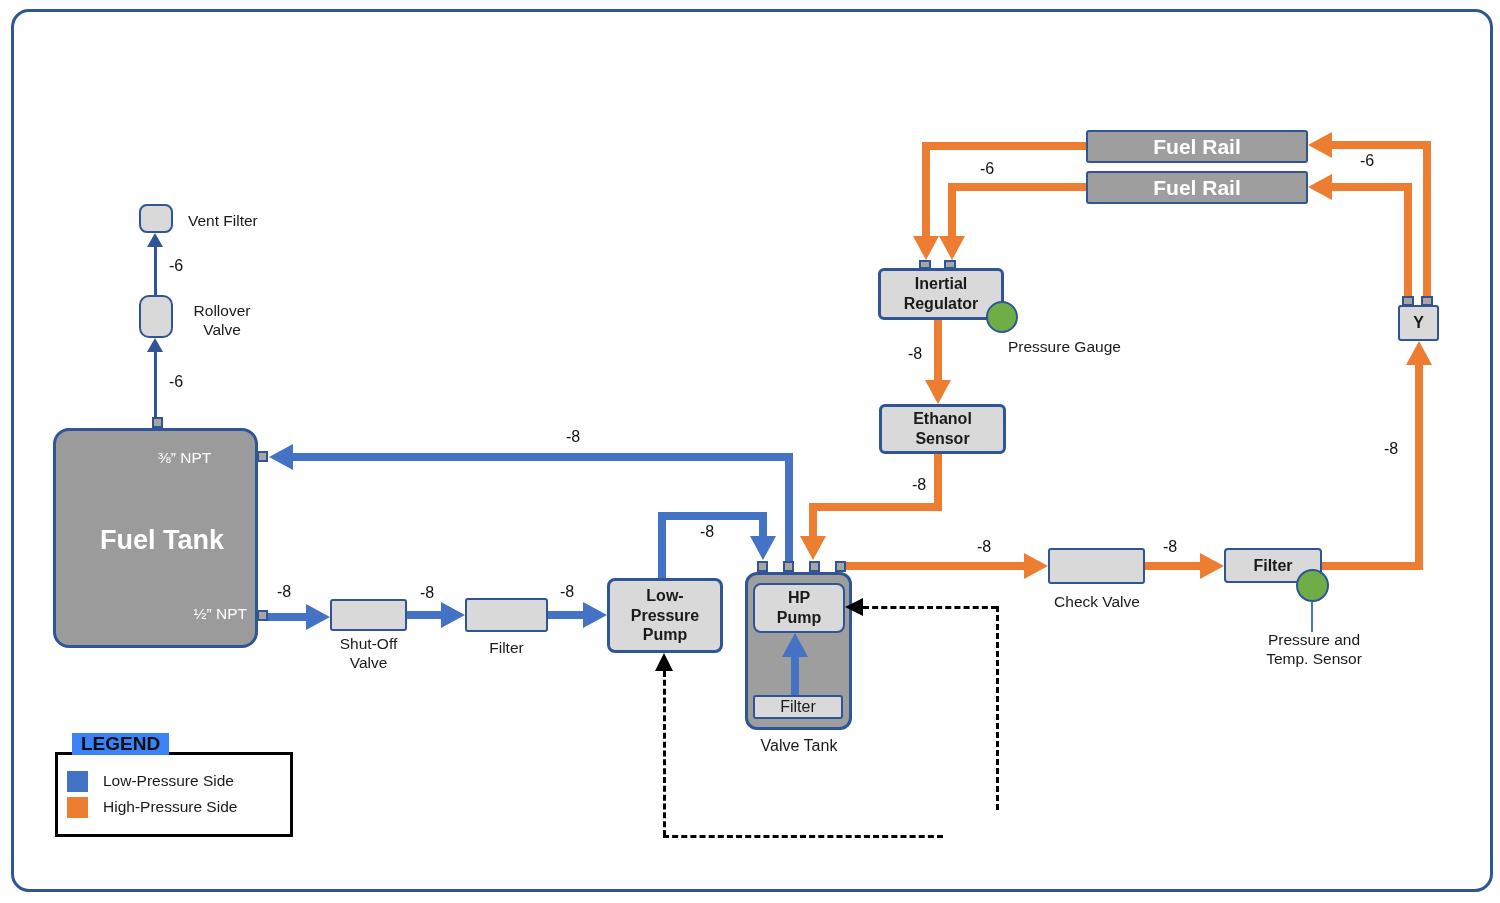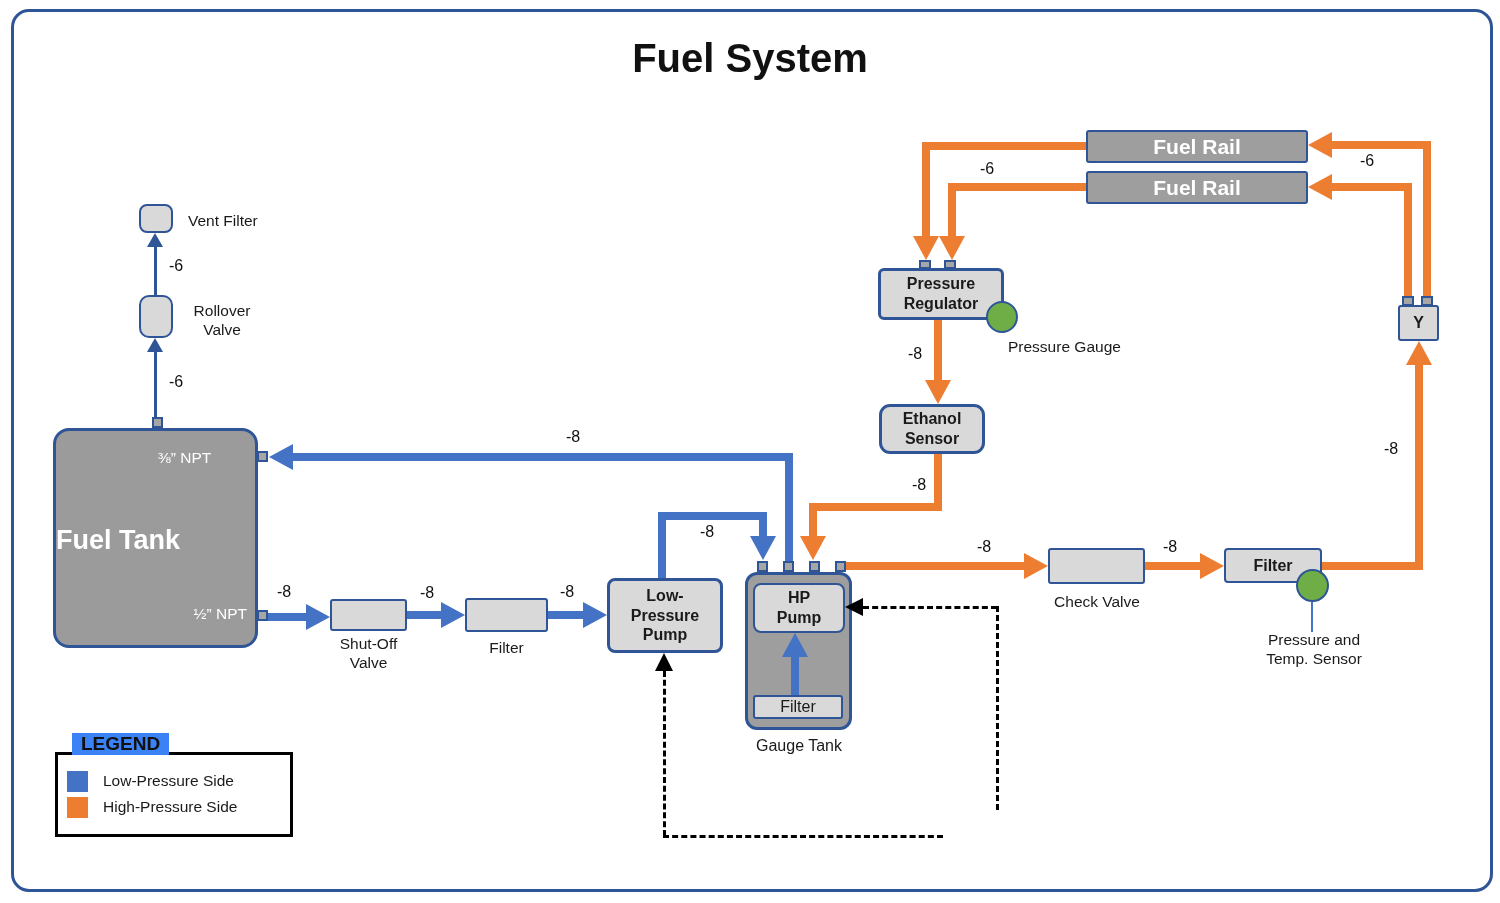--- a/index.html
+++ b/index.html
@@ -49,40 +49,39 @@
   .sw-blue{background:#4472C4;}
   .sw-org{background:#ED7D31;}
 </style>
 </head>
 <body>
 
 <div id="canvas">
 
   <div class="abs frame" style="left:11px;top:9px;width:1476px;height:877px;"></div>
 
-  <div class="abs title">Fuel System</div>
 
   <div class="abs box2" style="left:139px;top:204px;width:34px;height:29px;"></div>
   <div class="abs lbl" style="left:188px;top:212px;">Vent Filter</div>
 
   <div class="ar ar-u-navy" style="left:147px;top:233px;"></div>
   <div class="abs navyline" style="left:154px;top:247px;width:3px;height:48px;"></div>
   <div class="abs linelbl" style="left:169px;top:257px;">-6</div>
 
   <div class="abs box2" style="left:139px;top:295px;width:34px;height:43px;border-radius:10px;"></div>
   <div class="abs lbl" style="left:183px;top:302px;width:78px;text-align:center;">Rollover Valve</div>
 
   <div class="ar ar-u-navy" style="left:147px;top:338px;"></div>
   <div class="abs navyline" style="left:154px;top:352px;width:3px;height:65px;"></div>
   <div class="abs linelbl" style="left:169px;top:373px;">-6</div>
   <div class="abs port" style="left:152px;top:417px;width:11px;height:11px;"></div>
 
   <div class="abs graybox" style="left:53px;top:428px;width:205px;height:220px;border-radius:16px;background:#9B9B9B;">
     <div class="abs lbl whitelbl" style="left:77px;top:18px;width:103px;text-align:center;">⅜” NPT</div>
-    <div class="abs whitelbl" style="left:0px;top:94px;width:168px;text-align:left;font-size:27px;font-weight:bold;">Fuel Tank</div>
+    <div class="abs whitelbl" style="left:0px;top:94px;width:168px;text-align:right;font-size:27px;font-weight:bold;">Fuel Tank</div>
     <div class="abs lbl whitelbl" style="left:88px;top:174px;width:103px;text-align:right;">½” NPT</div>
   </div>
   <div class="abs port" style="left:257px;top:451px;width:11px;height:11px;"></div>
   <div class="abs port" style="left:257px;top:610px;width:11px;height:11px;"></div>
 
   <div class="ar ar-l-blue" style="left:269px;top:444px;"></div>
   <div class="abs hline-b" style="left:293px;top:453px;width:500px;height:8px;"></div>
   <div class="abs vline-b" style="left:785px;top:453px;width:8px;height:108px;"></div>
   <div class="abs linelbl" style="left:566px;top:428px;">-8</div>
 
@@ -126,21 +125,21 @@
         <div class="boldlbl" style="width:52px;">HP Pump</div>
       </div>
   </div>
   <div class="ar ar-u-blue" style="left:782px;top:633px;"></div>
   <div class="abs vline-b" style="left:791px;top:655px;width:8px;height:40px;"></div>
   <div class="abs box2" style="left:753px;top:695px;width:90px;height:24px;border-radius:3px;">
     <div class="centerwrap">
         <div class="lbl" style="font-size:16px;">Filter</div>
       </div>
   </div>
-  <div class="abs lbl" style="left:739px;top:736px;width:120px;text-align:center;font-size:16px;">Gauge Tank</div>
+  <div class="abs lbl" style="left:739px;top:736px;width:120px;text-align:center;font-size:16px;">Valve Tank</div>
 
   <div class="abs hline-o" style="left:846px;top:562px;width:178px;height:8px;"></div>
   <div class="ar ar-r-org" style="left:1024px;top:553px;"></div>
   <div class="abs linelbl" style="left:977px;top:538px;">-8</div>
 
   <div class="abs box2" style="left:1048px;top:548px;width:97px;height:36px;border-radius:3px;"></div>
   <div class="abs lbl" style="left:1037px;top:593px;width:120px;text-align:center;">Check Valve</div>
 
   <div class="abs hline-o" style="left:1145px;top:562px;width:55px;height:8px;"></div>
   <div class="ar ar-r-org" style="left:1200px;top:553px;"></div>
@@ -192,31 +191,31 @@
   <div class="ar ar-d-org" style="left:913px;top:236px;"></div>
   <div class="abs hline-o" style="left:948px;top:183px;width:138px;height:8px;"></div>
   <div class="abs vline-o" style="left:948px;top:183px;width:8px;height:53px;"></div>
   <div class="ar ar-d-org" style="left:939px;top:236px;"></div>
   <div class="abs linelbl" style="left:980px;top:160px;">-6</div>
 
   <div class="abs port" style="left:919px;top:260px;width:12px;height:9px;"></div>
   <div class="abs port" style="left:944px;top:260px;width:12px;height:9px;"></div>
   <div class="abs box" style="left:878px;top:268px;width:126px;height:52px;border-radius:6px;">
     <div class="centerwrap">
-        <div class="boldlbl" style="width:100px;">Pressure Regulator</div>
+        <div class="boldlbl" style="width:100px;">Inertial Regulator</div>
       </div>
   </div>
   <div class="abs gauge" style="left:986px;top:301px;width:32px;height:32px;z-index:3;"></div>
   <div class="abs lbl" style="left:1008px;top:338px;">Pressure Gauge</div>
 
   <div class="abs vline-o" style="left:934px;top:320px;width:8px;height:60px;"></div>
   <div class="ar ar-d-org" style="left:925px;top:380px;"></div>
   <div class="abs linelbl" style="left:908px;top:345px;">-8</div>
 
-  <div class="abs box" style="left:879px;top:404px;width:106px;height:50px;border-radius:11px;">
+  <div class="abs box" style="left:879px;top:404px;width:127px;height:50px;border-radius:6px;">
     <div class="centerwrap">
         <div class="boldlbl" style="width:80px;">Ethanol Sensor</div>
       </div>
   </div>
 
   <div class="abs vline-o" style="left:934px;top:454px;width:8px;height:53px;"></div>
   <div class="abs hline-o" style="left:809px;top:503px;width:133px;height:8px;"></div>
   <div class="abs vline-o" style="left:809px;top:503px;width:8px;height:33px;"></div>
   <div class="ar ar-d-org" style="left:800px;top:536px;"></div>
   <div class="abs linelbl" style="left:912px;top:476px;">-8</div>

